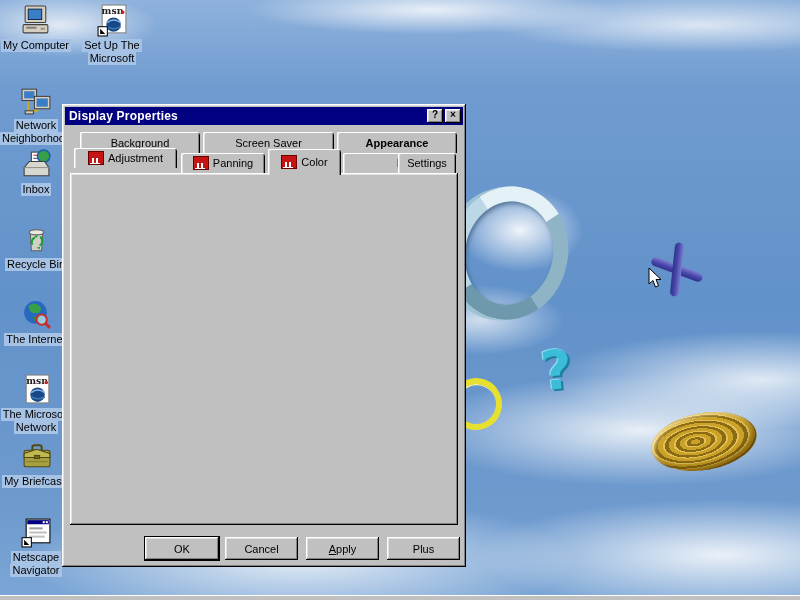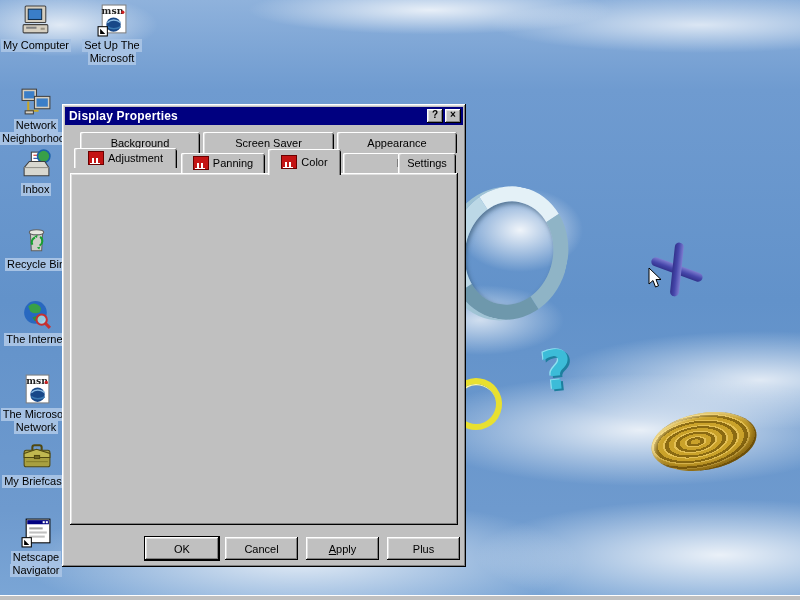--- a/index.html
+++ b/index.html
@@ -262,21 +262,21 @@
       <span class="tb-btn btn" style="position:relative;">×</span>
     </span>
   </div>
 
   <div class="tab" style="left:18px;top:28px;width:120px;height:21px;">
     <span>Background</span>
   </div>
   <div class="tab" style="left:141px;top:28px;width:131px;height:21px;">
     <span>Screen Saver</span>
   </div>
-  <div class="tab" style="left:275px;top:28px;width:120px;height:21px;">
+  <div class="tab" style="left:275px;top:28px;width:120px;height:21px;font-weight:bold;">
     <span>Appearance</span>
   </div>
 
   <div class="tab" style="left:12px;top:44px;width:103px;height:20px;">
     <span class="ati"></span>
     <span>Adjustment</span>
   </div>
   <div class="tab" style="left:119px;top:49px;width:84px;height:20px;">
     <span class="ati"></span>
     <span>Panning</span>

